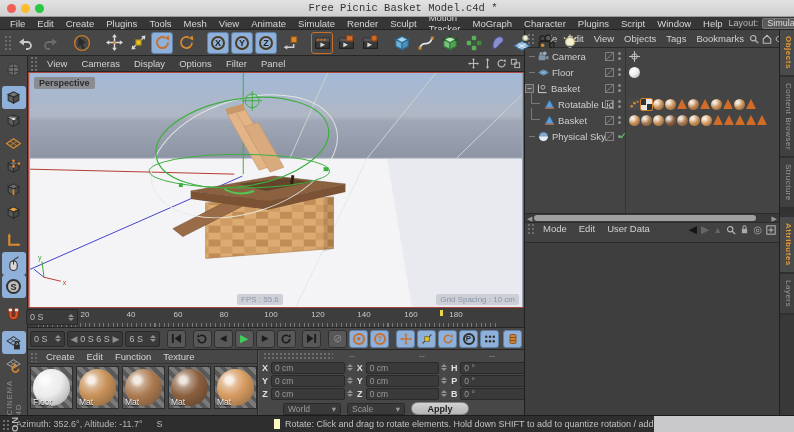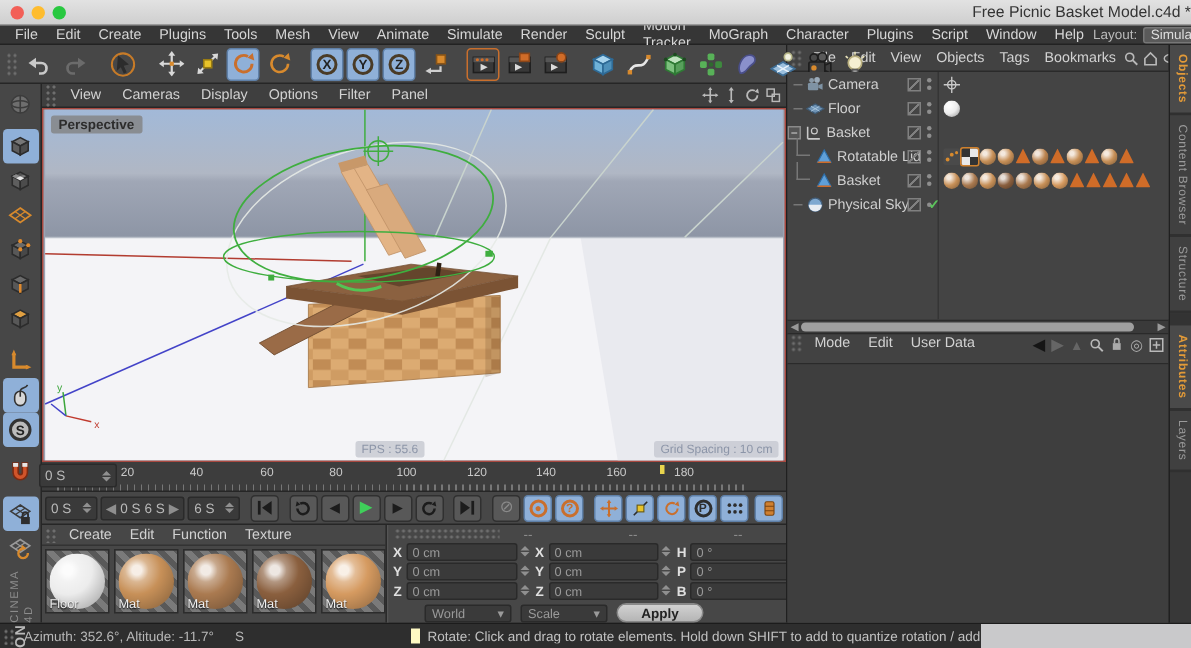--- a/index.html
+++ b/index.html
@@ -2,21 +2,21 @@
 <html><head>
 <meta charset="utf-8">
 <style>
   html,body{margin:0;padding:0;background:#222;}
   *{box-sizing:border-box;font-family:"Liberation Sans",sans-serif;}
   .screen{position:relative;width:794px;height:432px;background:#444;overflow:hidden;font-size:10px;color:#ccc;}
   
   .titlebar{height:17px;background:linear-gradient(#e2e2e2,#cfcfcf);display:flex;align-items:center;position:relative;border-bottom:1px solid #9a9a9a;}
   .lights{display:flex;gap:5px;margin-left:7px;}
   .light{width:9px;height:9px;border-radius:50%;}
-  .title{position:absolute;left:12px;right:0;text-align:right;font-size:10.5px;color:#333;}
+  .title{position:absolute;left:12px;right:0;text-align:center;font-size:10.5px;color:#333;font-family:Liberation Mono, monospace;}
   
   .menubar{height:13px;background:#363636;display:flex;align-items:center;padding:0 4px;border-bottom:1px solid #222;}
   .menubar .mi{padding:0 6px;color:#d6d6d6;font-size:9.5px;cursor:default;}
   .mb-right{margin-left:auto;display:flex;align-items:center;gap:4px;}
   .layoutlbl{color:#bbb;font-size:9px;}
   .layoutsel{width:110px;height:11px;background:#5a5a5a;border:1px solid #777;border-radius:2px;color:#ddd;font-size:9px;display:flex;align-items:center;padding:0 4px;justify-content:space-between;}
   
   .mainrow{display:flex;height:385px;}
   .leftcol{width:524px;display:flex;flex-direction:column;}
   .rightcol{width:255px;display:flex;flex-direction:column;background:#424242;border-left:1px solid #202020;}

